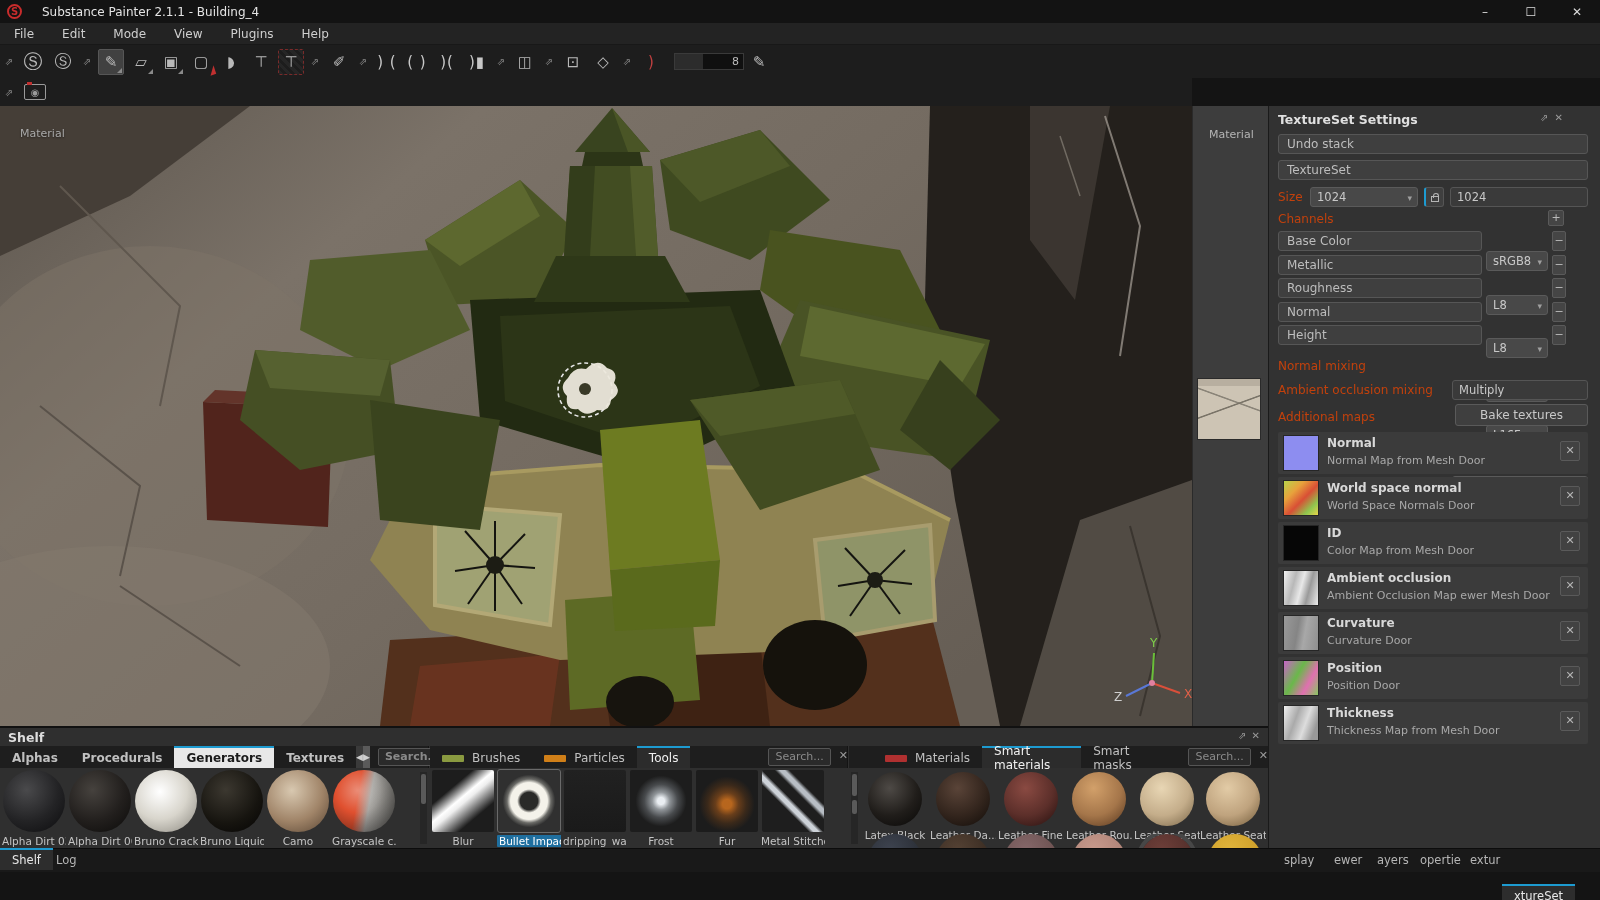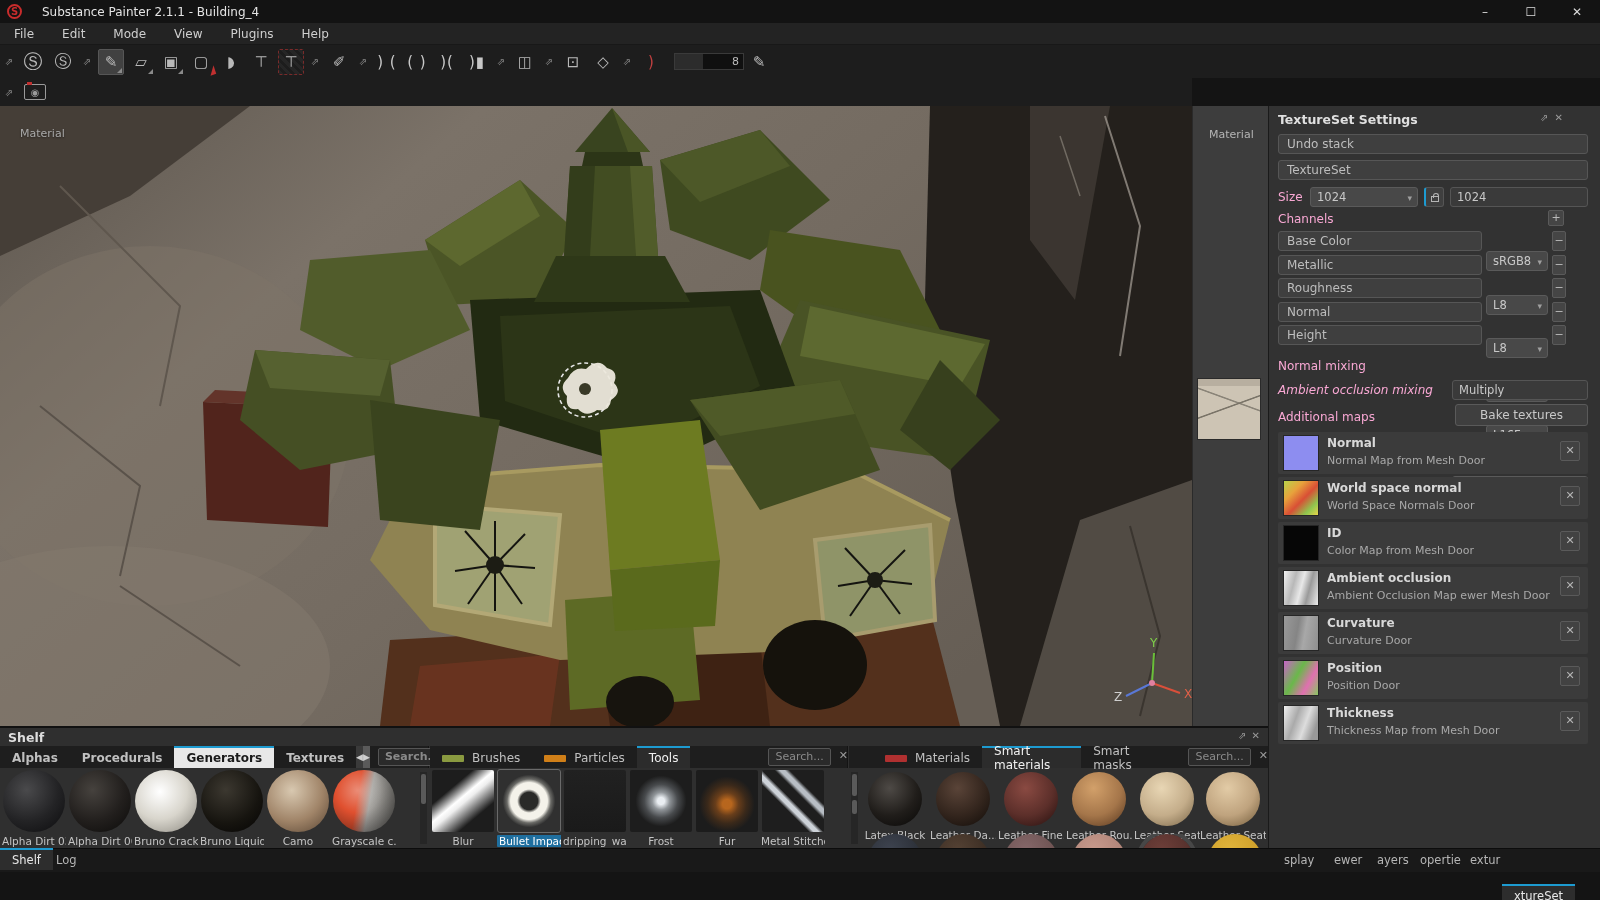--- a/index.html
+++ b/index.html
@@ -48,21 +48,21 @@
   .strip { left:1192px; top:106px; width:76px; height:620px; background:#3d3d3d; border-left:1px solid #2a2a2a; }
   .strip-label { left:1209px; top:128px; font-size:11px; color:#b5b5b5; }
   .strip-thumb { left:1197px; top:378px; width:64px; height:62px; border:1px solid #2a2a2a; }
 
   
   .panel { left:1268px; top:106px; width:332px; height:742px; background:#323232; border-left:1px solid #1a1a1a; }
   .panel-title { left:1278px; top:112px; font-size:12.5px; font-weight:bold; color:#e0e0e0; }
   .panel-hicons { left:1540px; top:112px; font-size:10px; color:#9a9a9a; letter-spacing:6px; }
   .bar { background:#3f3f3f; border:1px solid #565656; border-radius:3px; height:20px;
          font-size:12px; color:#bdbdbd; padding:1px 8px; line-height:17px; }
-  .flat-label { font-size:12px; color:#f9a8d4; }
+  .flat-label { font-size:12px; color:#c2410c; }
   .dd { background:#484848; border:1px solid #5a5a5a; border-radius:3px; height:20px; font-size:11.5px;
         color:#c8c8c8; padding:1px 6px; line-height:17px; position:relative; }
   .dd .arr { position:absolute; right:5px; top:2px; font-size:9px; color:#9f9f9f; }
   .field { background:#3a3a3a; border:1px solid #555; border-radius:3px; height:20px; font-size:11.5px;
            color:#c8c8c8; padding:1px 6px; line-height:17px; }
   .lockbtn { width:20px; height:20px; background:#3f3f3f; border:1px solid #555; border-left:2px solid #1d9bd1;
              border-radius:3px; display:flex; align-items:center; justify-content:center; }
   .lock-shape { width:8px; height:6px; border:1px solid #b5b5b5; position:relative; margin-top:3px; }
   .lock-shape::before { content:""; position:absolute; left:1px; top:-4px; width:4px; height:4px;
              border:1px solid #b5b5b5; border-bottom:none; border-radius:3px 3px 0 0; }
@@ -354,21 +354,21 @@
   <div class="abs dd" style="left:1486px; top:301.5px; width:62px;"><span>RGB16F</span><span class="arr">▾</span></div>
   <div class="abs minusbtn" style="left:1552px; top:301.5px;">−</div>
 
   <div class="abs bar" style="left:1278px; top:325px; width:204px;">Height</div>
   <div class="abs dd" style="left:1486px; top:325px; width:62px;"><span>L16F</span><span class="arr">▾</span></div>
   <div class="abs minusbtn" style="left:1552px; top:325px;">−</div>
 
   <div class="abs flat-label" style="left:1278px; top:359px;">Normal mixing</div>
   <div class="abs dd" style="left:1452px; top:356px; width:136px;"><span>Combine</span><span class="arr">▾</span></div>
 
-  <div class="abs flat-label" style="left:1278px; top:383px;font-style:italic;">Ambient occlusion mixing</div>
+  <div class="abs flat-label" style="left:1278px; top:383px;">Ambient occlusion mixing</div>
   <div class="abs field" style="left:1452px; top:380px; width:136px;">Multiply</div>
 
   <div class="abs flat-label" style="left:1278px; top:410px;">Additional maps</div>
   <div class="abs bake-btn" style="left:1455px; top:404px; width:133px;">Bake textures</div>
 
   <div class="abs mmap" style="left:1278px; top:432px; width:310px;">
     <span class="sw" style="background: rgb(141, 141, 240);"></span>
     <span class="nm">Normal</span>
     <span class="ds">Normal Map from Mesh Door</span>
     <span class="xb">✕</span>

